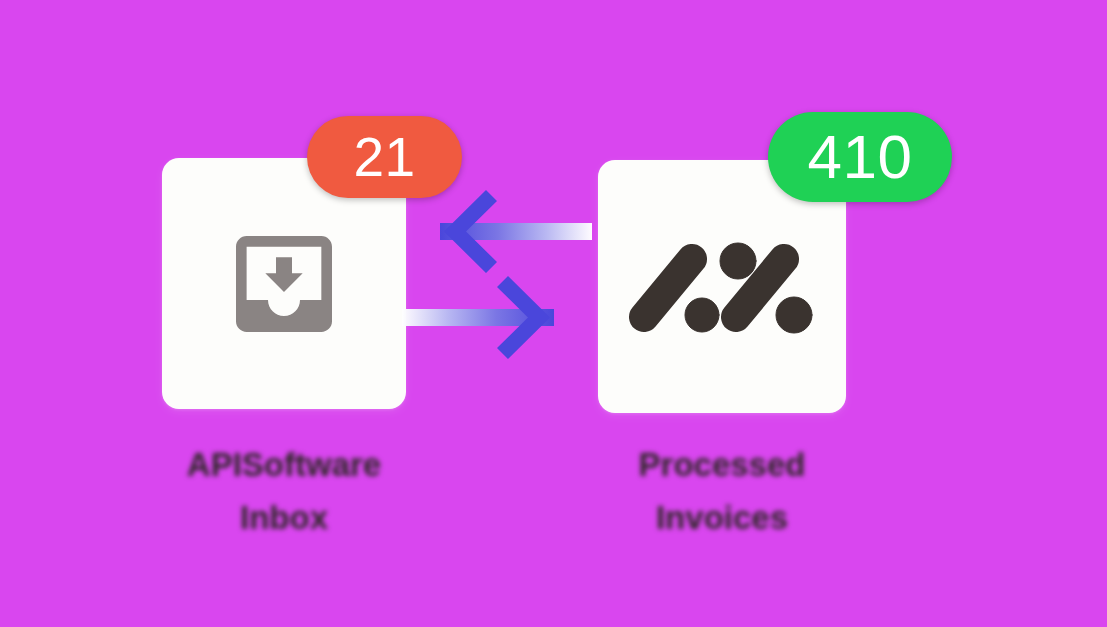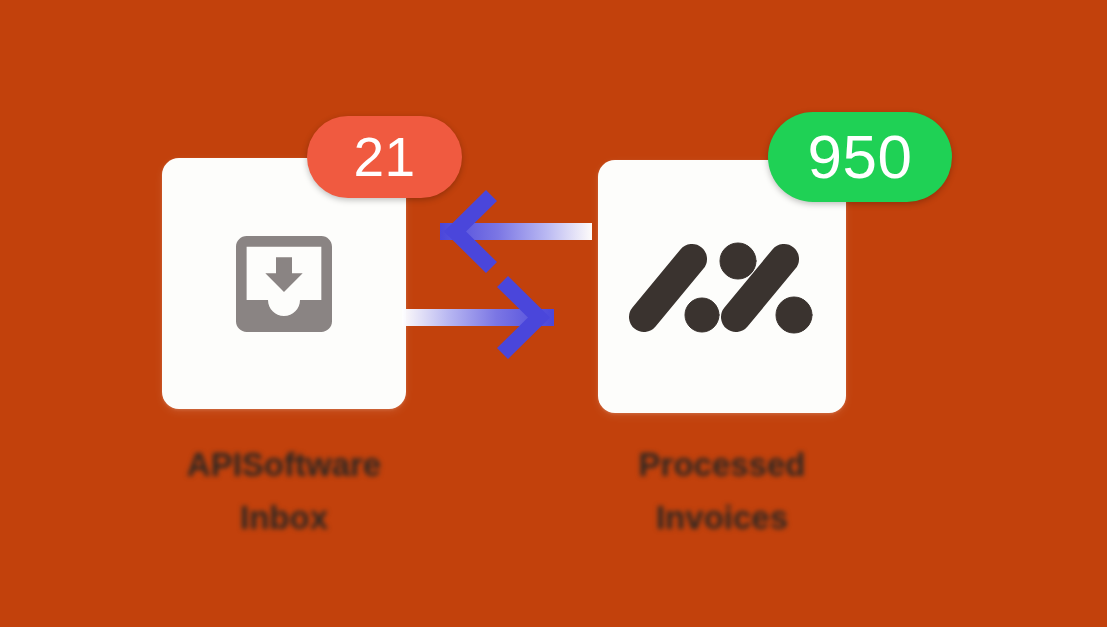--- a/index.html
+++ b/index.html
@@ -11,21 +11,21 @@
     width: 1107px;
     height: 627px;
     overflow: hidden;
     font-family: "Liberation Sans", sans-serif;
     position: relative;
   }
 
   #stage {
     position: absolute;
     inset: 0;
-    background: #c2410c;
+    background: #d946ef;
   }
 
   
   .node {
     position: absolute;
   }
 
   .card {
     position: absolute;
     background: #fdfdfb;
@@ -187,19 +187,19 @@
             <circle cx="76" cy="82" r="17"></circle>
 
             <circle cx="112" cy="28" r="18"></circle>
             <line x1="110" y1="84" x2="158" y2="26" stroke-width="30"></line>
             <circle cx="168" cy="82" r="18"></circle>
           </g>
         </svg>
       </span>
     </div>
 
-    <div class="badge" id="badge-target">950</div>
+    <div class="badge" id="badge-target">410</div>
 
     <div class="node-label" id="label-target">Processed
 Invoices</div>
   </div>
 
 </div>
 
 </body></html>

